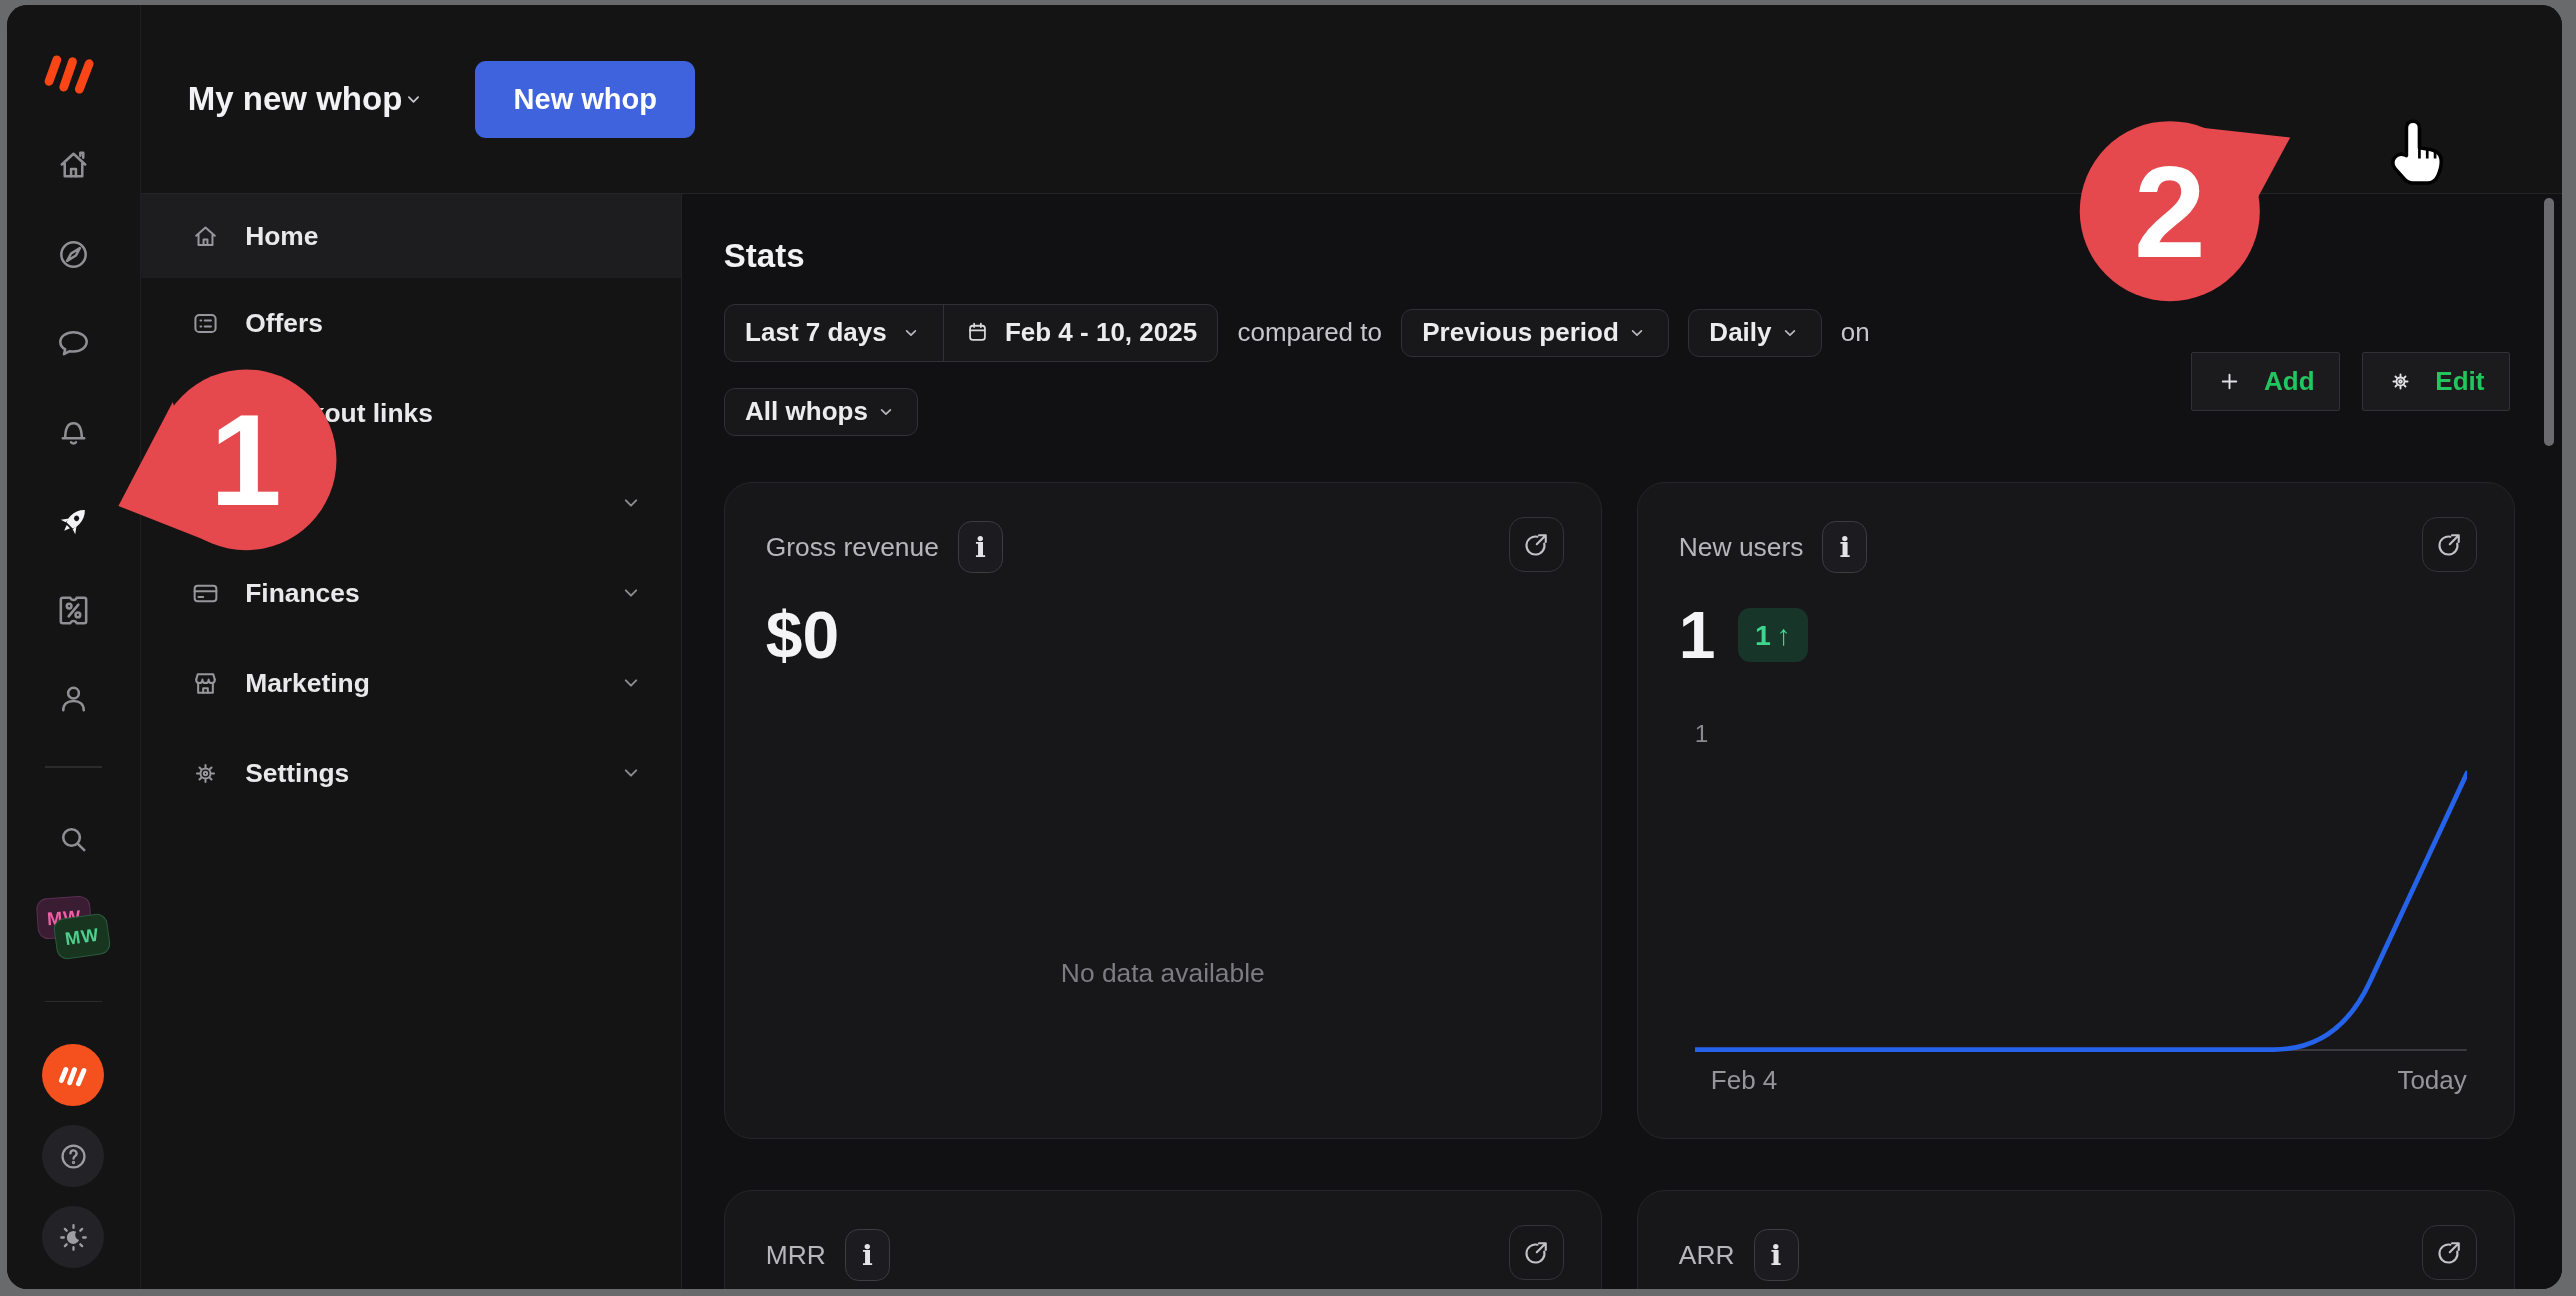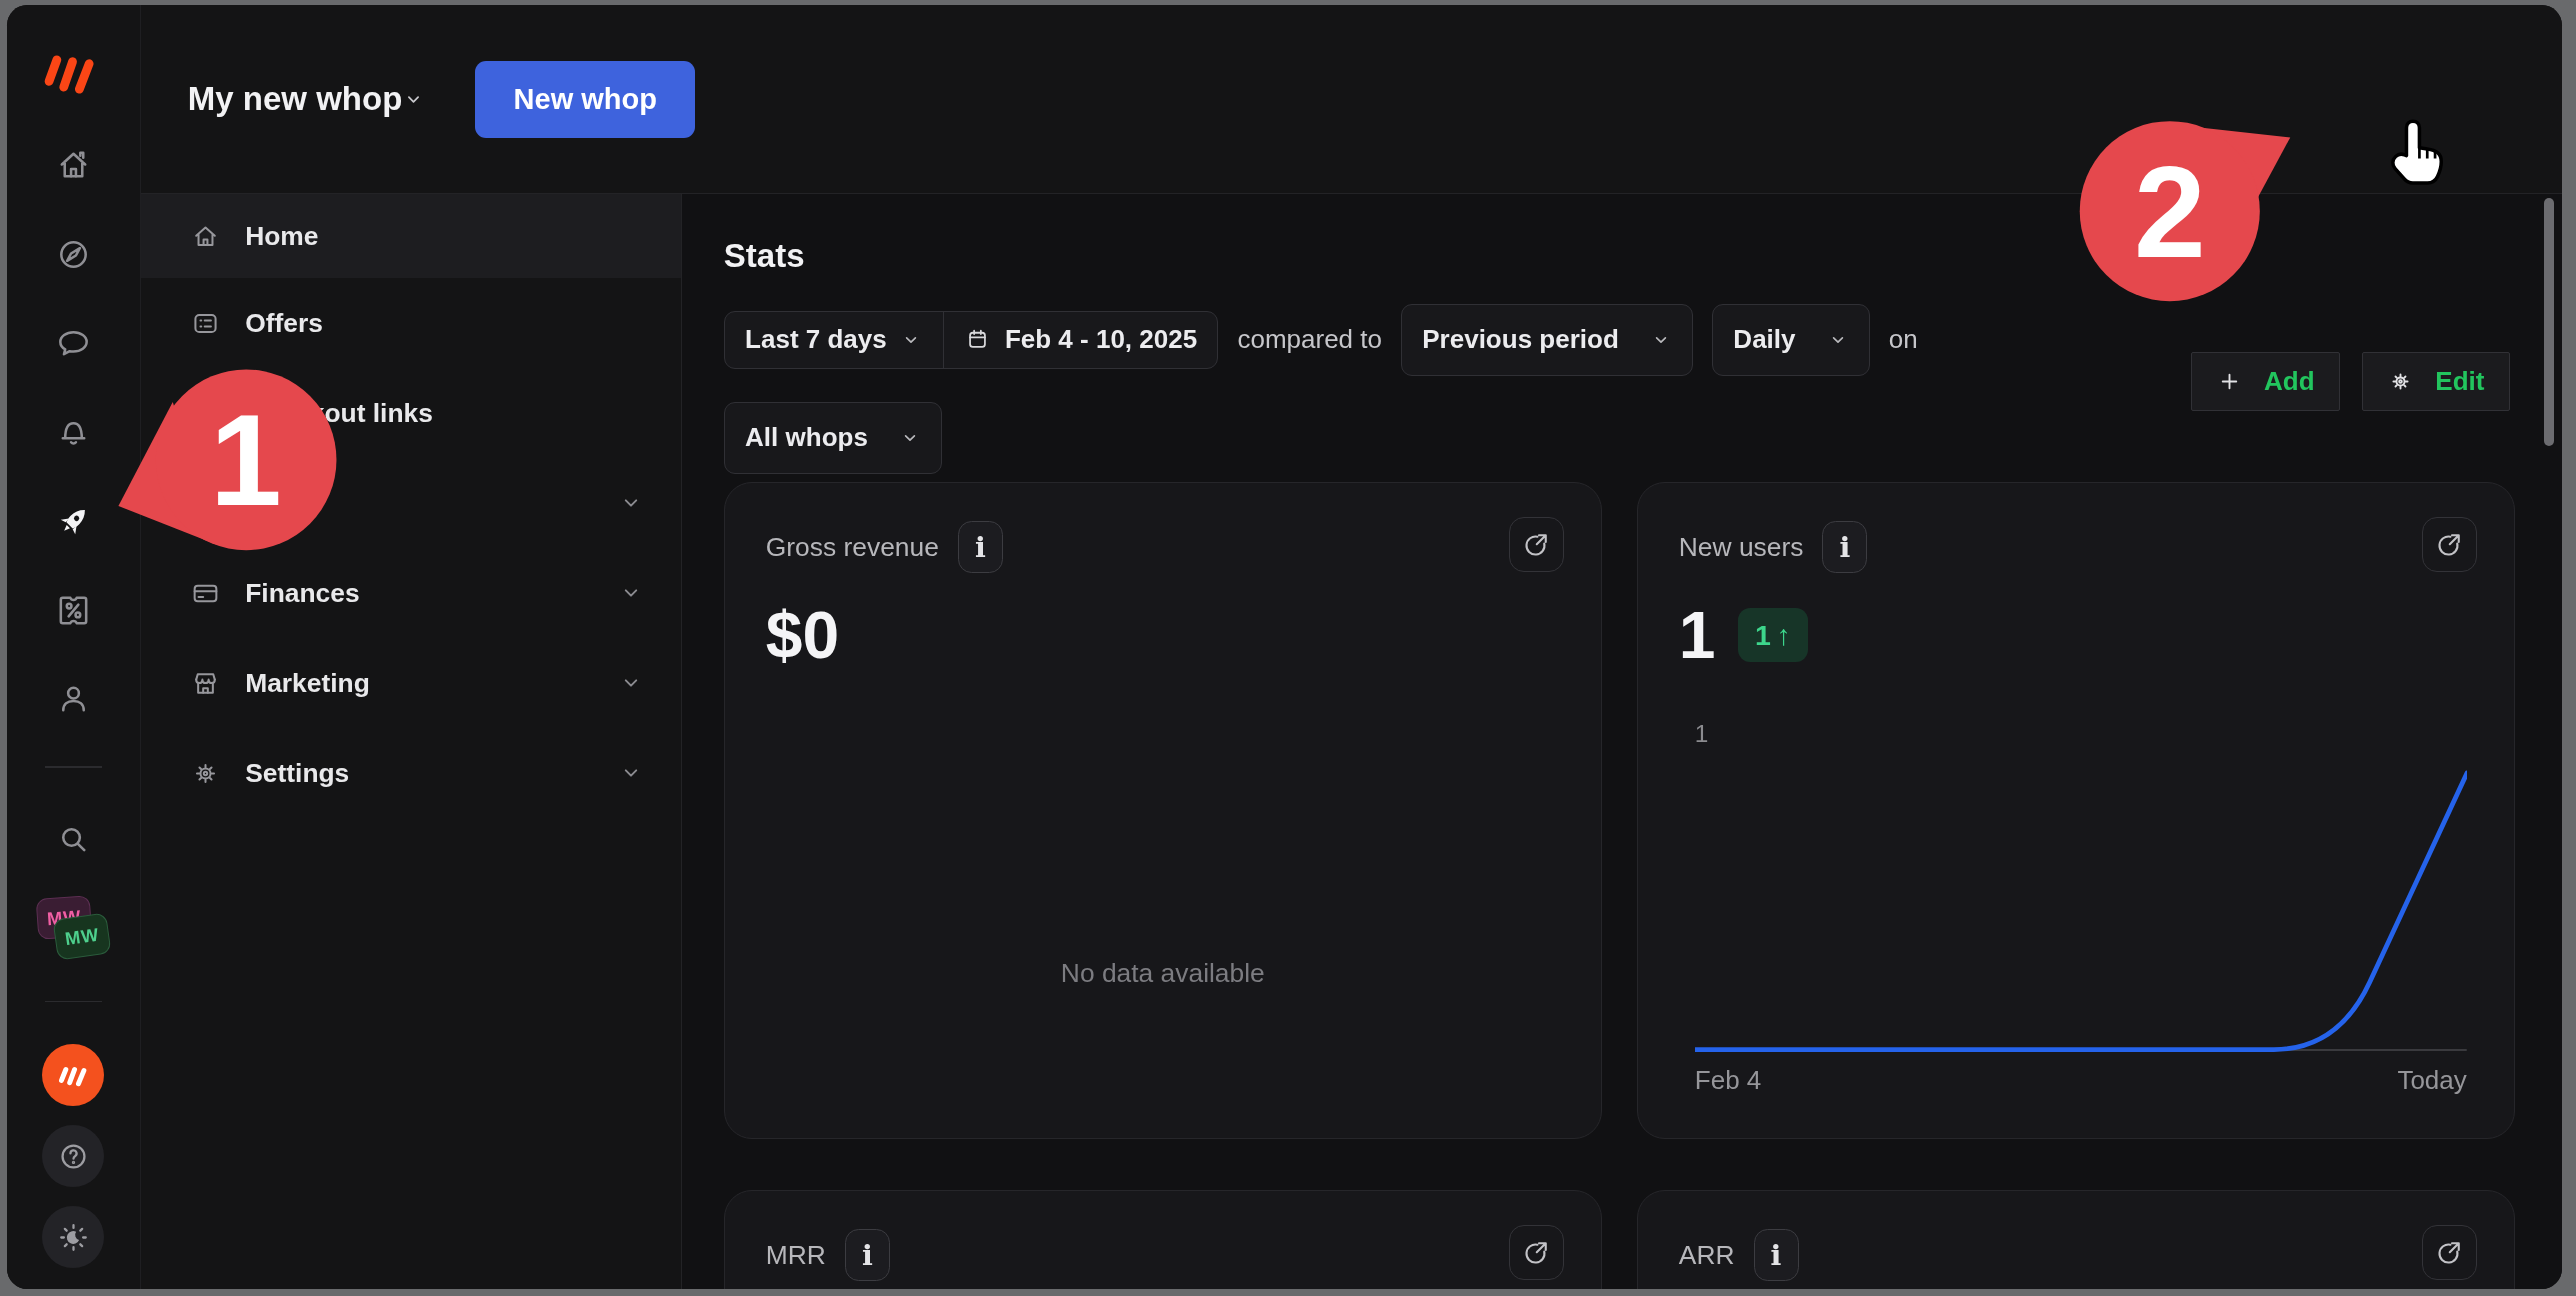--- a/index.html
+++ b/index.html
@@ -54,21 +54,21 @@
 
   
   .main{position:absolute;left:675px;top:189px;width:1886px;height:1095px;background:#111113;
         padding:43px 0 16px 42px;box-sizing:border-box;}
   .stats-title{font-size:33px;font-weight:700;color:#f2f2f4;margin:0 0 28.5px 0;}
   .frow{display:flex;align-items:center;gap:19px;}
   .frow.second{margin-top:26px;}
   .fgroup{display:flex;align-items:stretch;border:1.4px solid #303035;border-radius:11px;background:#18181b;height:56px;overflow:hidden;}
   .fseg{display:flex;align-items:center;gap:13.6px;padding:0 20.3px;font-size:26px;font-weight:700;color:#ececef;cursor:pointer;}
   .fdiv{width:1.4px;background:#303035;}
-  .fbtn{display:flex;align-items:center;gap:31px;padding:0 20.3px;height:72px;border:1.4px solid #303035;border-radius:11px;
+  .fbtn{display:flex;align-items:center;gap:7px;padding:0 20.3px;height:48px;border:1.4px solid #303035;border-radius:11px;
         background:#18181b;font-size:26px;font-weight:700;color:#ececef;box-sizing:border-box;cursor:pointer;}
   .ftext{font-size:26px;color:#c6c6ca;}
   .frow svg.chev{width:22px;height:22px;stroke:#b9b9bd;stroke-width:3;fill:none;stroke-linecap:round;stroke-linejoin:round;}
   .frow svg.cal{width:27px;height:27px;stroke:#d8d8db;stroke-width:2.6;fill:none;stroke-linecap:round;stroke-linejoin:round;}
   .actions{position:absolute;top:158px;right:58px;display:flex;gap:22px;}
   .abtn{display:flex;align-items:center;gap:21px;height:57px;padding:0 24.4px;border:1.4px solid #313136;border-radius:2px;
         background:#1b1b1e;font-size:26px;font-weight:700;color:#22c55e;cursor:pointer;}
   .abtn svg{width:27px;height:27px;stroke:#e2e2e5;stroke-width:2.8;fill:none;stroke-linecap:round;stroke-linejoin:round;}
 
   
@@ -85,21 +85,21 @@
   .cvalue{margin-top:28.5px;display:flex;align-items:center;gap:22px;font-size:66px;font-weight:700;color:#f4f4f6;line-height:1;}
   .delta{height:54px;padding:0 17.6px;border-radius:12.2px;background:#173528;color:#3dd68c;font-size:28.5px;font-weight:700;
          display:flex;align-items:center;gap:5.4px;}
   .empty{position:absolute;left:0;right:0;top:475px;text-align:center;font-size:26.4px;color:#7c7c81;}
 
   
   .chart{position:absolute;left:57px;right:47px;top:246px;bottom:39px;}
   .chart .tick{position:absolute;left:0;top:-9.5px;font-size:24.4px;color:#8b8b8f;}
   .chart svg.line{position:absolute;left:0;top:1.4px;width:100%;height:324px;}
   .chart .axis{position:absolute;left:0;right:0;top:320px;height:2px;background:#3a3a3e;border-radius:1.4px;}
-  .chart .xlabels{position:absolute;left:0;right:0;top:336px;display:flex;justify-content:space-between;
+  .chart .xlabels{position:absolute;left:16px;right:0;top:336px;display:flex;justify-content:space-between;
                   font-size:26px;color:#96969a;}
 
   
   .scrollthumb{position:absolute;right:8.1px;top:193px;width:9.5px;height:248px;background:#6c6c70;border-radius:5.4px;}
 
   
   .bubble{position:absolute;pointer-events:none;}
   .bubble svg{position:absolute;left:0;top:0;}
   .bubble .num{position:absolute;display:flex;align-items:center;justify-content:center;
                color:#fff;font-size:129px;font-weight:700;}

